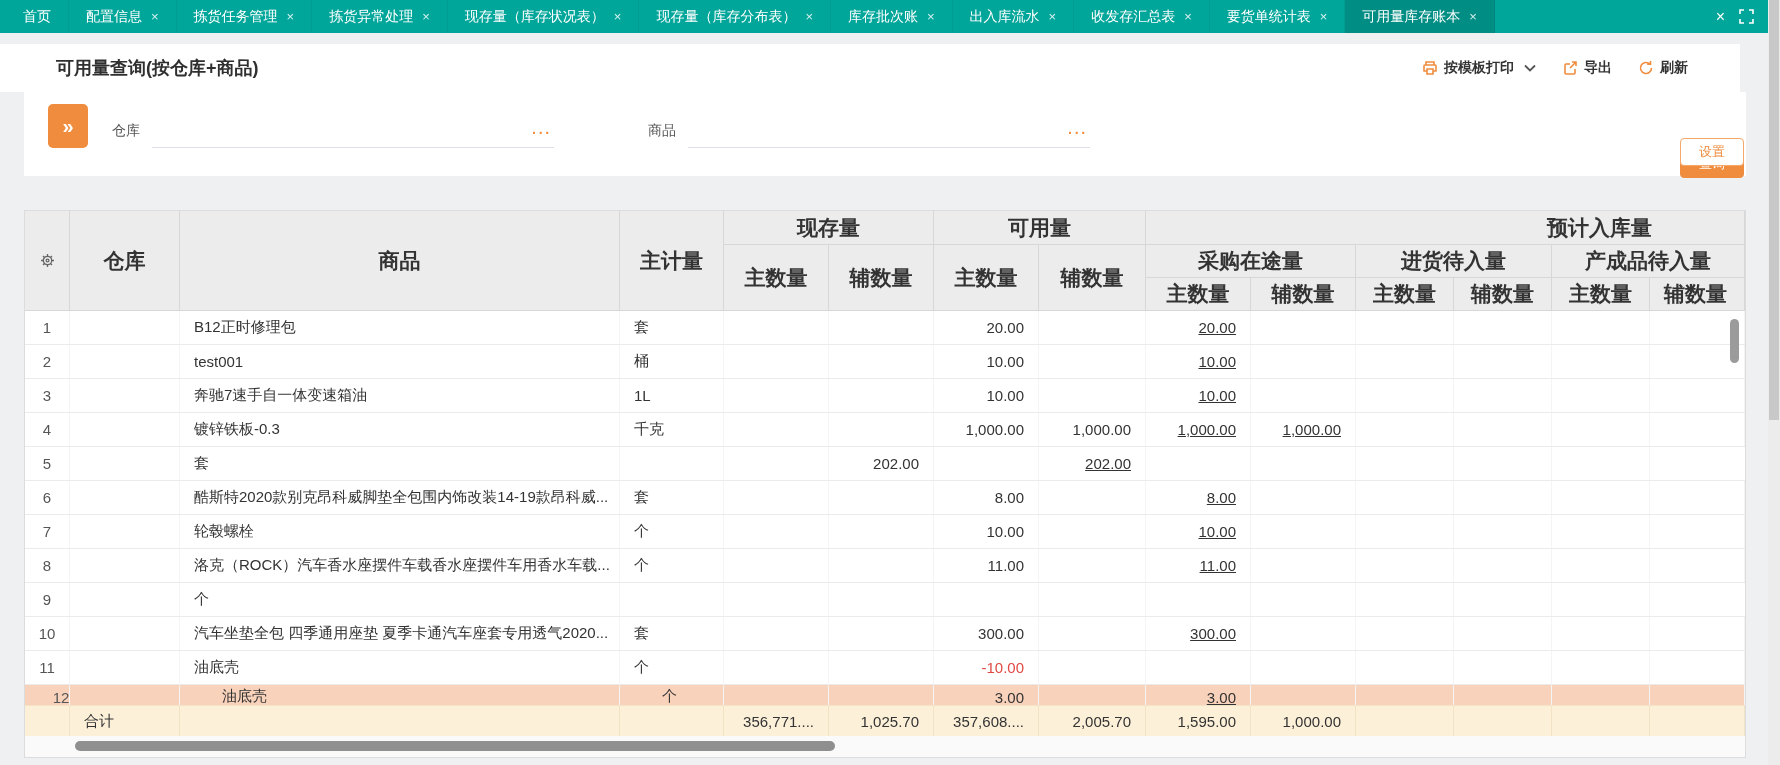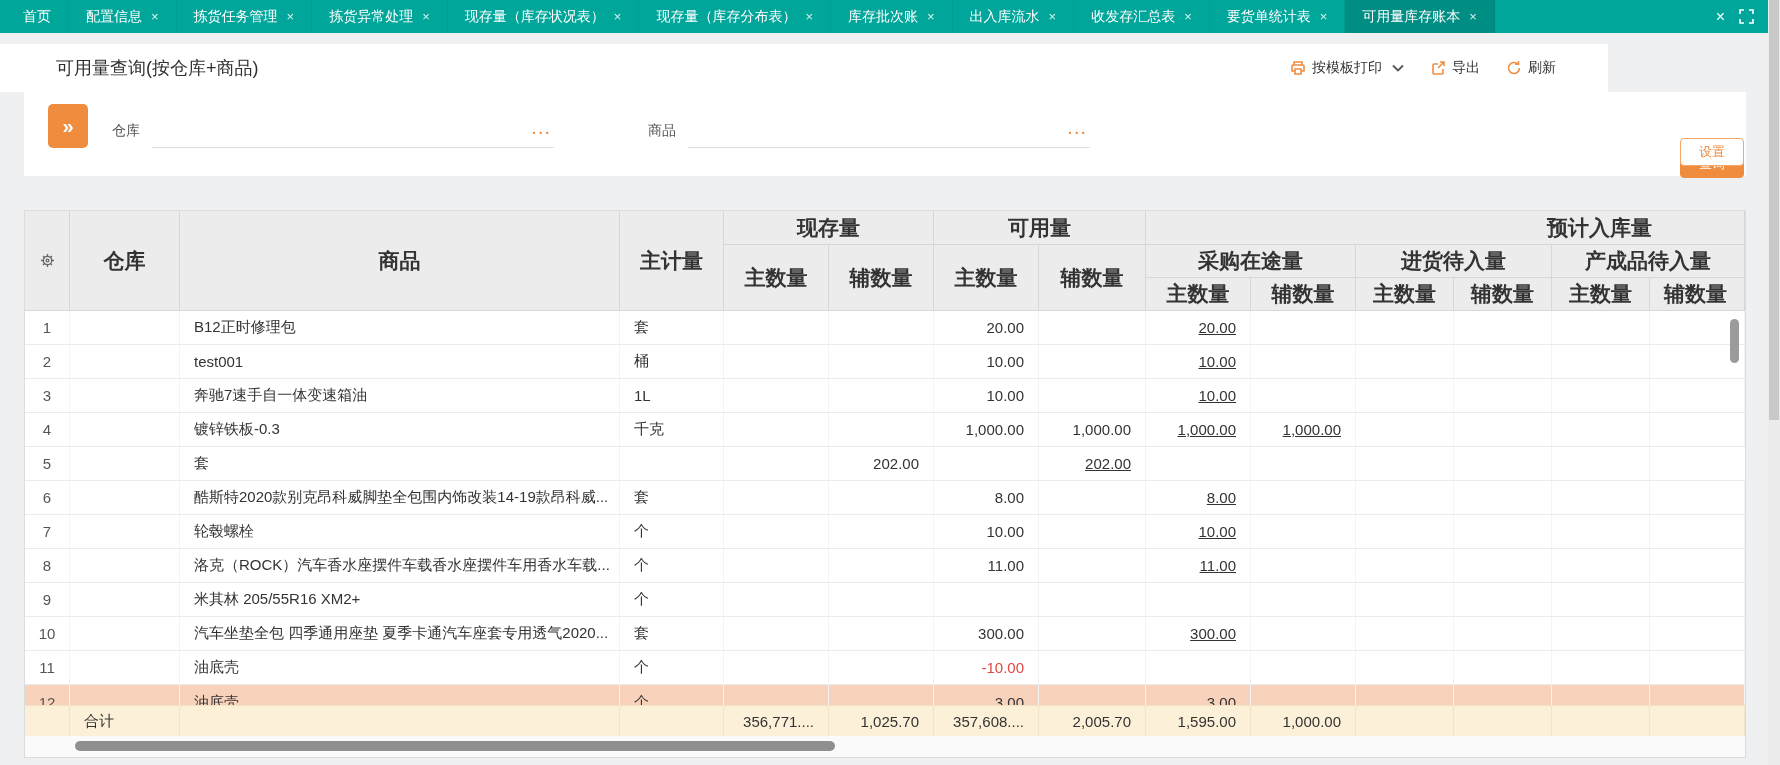--- a/index.html
+++ b/index.html
@@ -14,22 +14,22 @@
   .tabbar { position:absolute; left:0; top:0; width:1768px; height:33px; background:#00a69a;
     display:flex; align-items:stretch; padding-left:6px; }
   .tab { display:flex; align-items:center; padding:0 17px; color:#fff; font-size:14px; cursor:pointer;
     border-right:1px solid rgba(0,0,0,0.05); white-space:nowrap; }
   .tab.active { background:#008d83; }
   .tab .tab-close { margin-left:9px; font-size:13px; opacity:.85; }
   .tabbar-right { margin-left:auto; display:flex; align-items:center; gap:14px; padding-right:14px; color:#fff; }
   .tabbar-right .ticon { font-size:16px; cursor:pointer; display:flex; align-items:center; }
 
   
-  .titlebar { position:absolute; left:0; top:44px; width:1608px; height:48px; background:#fff;
-    display:flex; align-items:center; }
+  .titlebar { position:absolute; left:0; top:44px; width:1740px; height:48px; background:#fff;
+    display:flex; align-items:center;font-weight:bold; }
   .page-title { font-size:18px; margin-left:56px; color:#2f2f2f; }
   .toolbar { margin-left:auto; margin-right:52px; display:flex; align-items:center; gap:26px; font-size:14px; color:#333; }
   .tool-btn { display:flex; align-items:center; gap:6px; cursor:pointer; }
   .tool-btn svg { display:block; }
   .chev { margin-left:4px; }
 
   
   .query-panel { position:absolute; left:24px; top:92px; width:1722px; height:84px; background:#fff; }
   .expander { position:absolute; left:24px; top:12px; width:40px; height:44px; background:#f08c3e; color:#fff;
     border-radius:5px; font-size:20px; font-weight:bold; display:flex; align-items:center; justify-content:center; cursor:pointer; }
@@ -60,21 +60,21 @@
 
   .trow { height:34px; border-bottom:1px solid #ebebeb; }
   .td { display:flex; align-items:center; font-size:15px; color:#333; white-space:nowrap; overflow:hidden;
     border-right:1px solid #f4f4f4; height:100%; }
   .td.c-idx { justify-content:center; color:#555; }
   .td.c-left { padding-left:14px; }
   .td.num { justify-content:flex-end; padding-right:14px; }
   .td .cell-link { text-decoration:underline; cursor:pointer; }
   .td .neg { color:#e04a42; }
   .trow.highlight { background:#f9d2bb; height:22px; overflow:hidden; }
-  .trow.highlight .td { align-items:center; padding-top:14px; }
+  .trow.highlight .td { align-items:flex-end; padding-top:14px;margin-left:28px; }
 
   .summary-row { position:absolute; left:0; bottom:21px; width:1720px; height:31px; background:#fdf0d9;
     border-top:1px solid #f3e3c6; font-weight:bold; }
   .summary-row .td { font-weight:normal; border-right:1px solid #f3e3c6; font-size:15px; }
 
   .vscrollbar { position:absolute; right:5px; top:104px; width:10px; bottom:22px; }
   .vscrollbar .thumb { position:absolute; top:4px; left:0; width:9px; height:44px; background:#9b9b9b; border-radius:5px; }
   .hscrollbar { position:absolute; left:0; bottom:0; width:1720px; height:21px; background:#fafafa; }
   .hscrollbar .thumb { position:absolute; left:50px; top:5px; width:760px; height:10px; background:#8f8f8f; border-radius:5px; }
 
@@ -447,23 +447,20 @@
         <div class="td num"></div>
         <div class="td num"></div>
       </div>
 
   <div class="trow gridcols">
         <div class="td c-idx">
           <span>9</span>
         </div>
         <div class="td c-left"></div>
         <div class="td c-left">
-          <span>米其林 205/55R16 XM2+</span>
-        </div>
-        <div class="td c-left">
           <span>个</span>
         </div>
         <div class="td num"></div>
         <div class="td num"></div>
         <div class="td num"></div>
         <div class="td num"></div>
         <div class="td num"></div>
         <div class="td num"></div>
         <div class="td num"></div>
         <div class="td num"></div>

